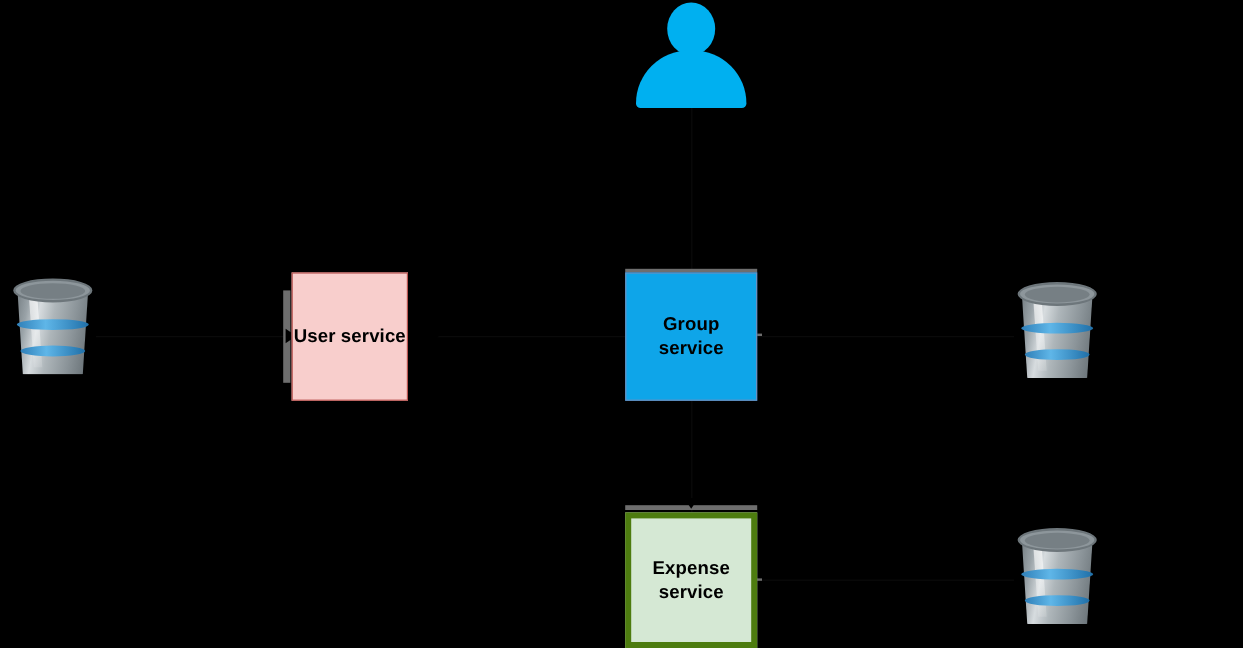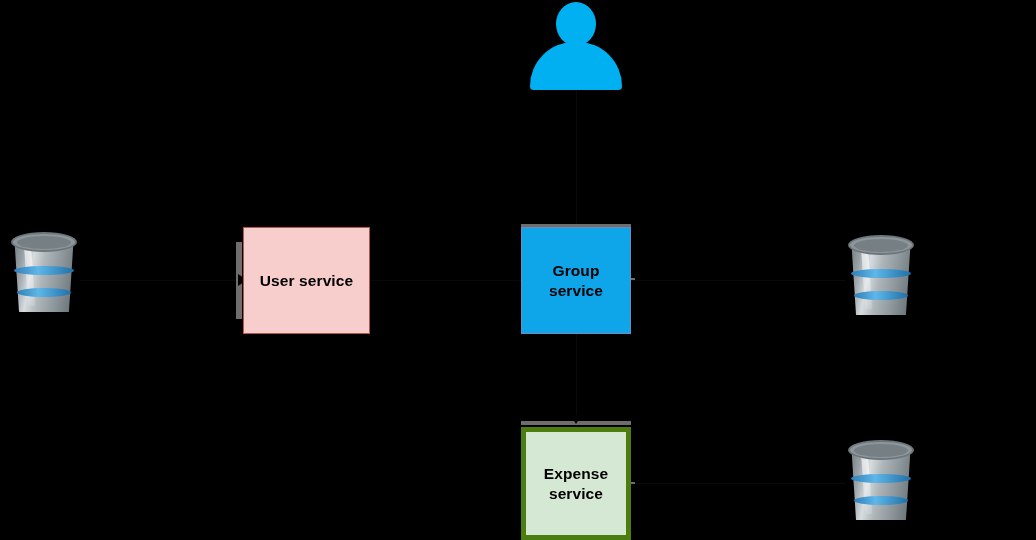--- a/index.html
+++ b/index.html
@@ -25,21 +25,21 @@
     font-size: 15.5px;
     font-weight: bold;
     line-height: 1.28;
     color: #000000;
     letter-spacing: 0.1px;
     white-space: pre-line;
   }
   .node-user {
     left: 243px;
     top: 227px;
-    width: 127px;
+    width: 97px;
     height: 107px;
     background: #f8cecc;
     border: 1px solid #b85450;
   }
   .node-group {
     left: 521px;
     top: 227px;
     width: 110px;
     height: 107px;
     background: #0ea5e9;

